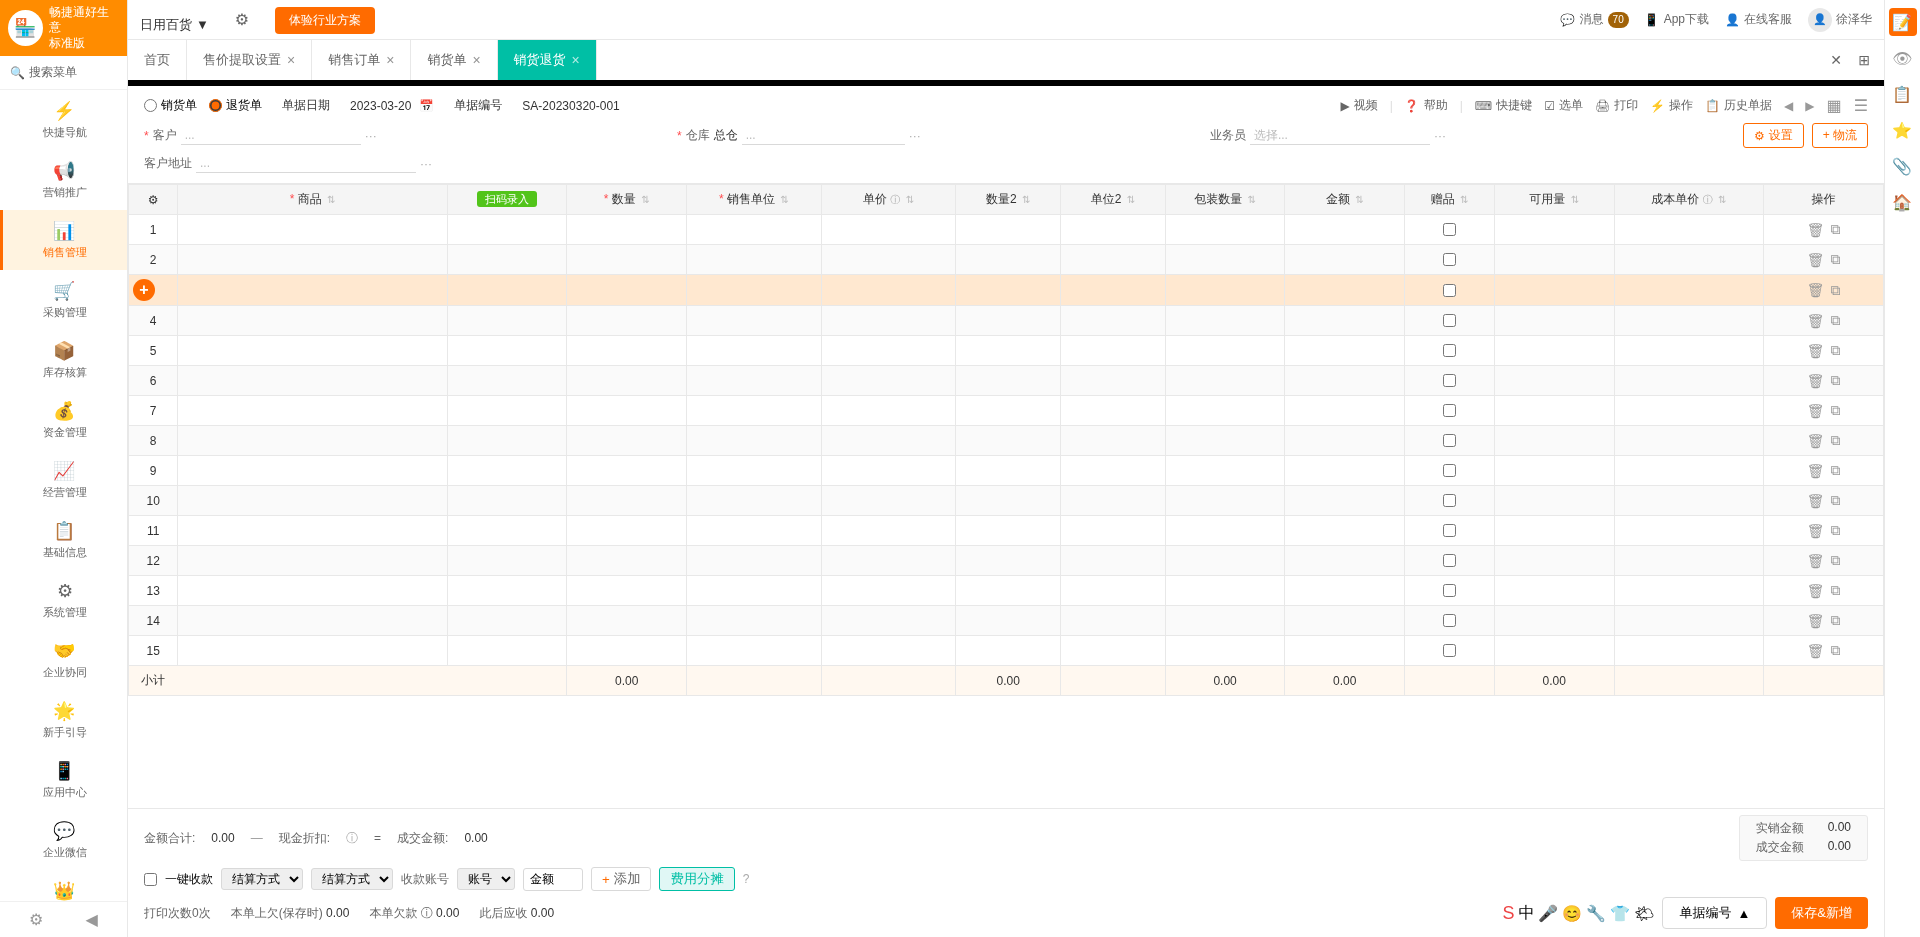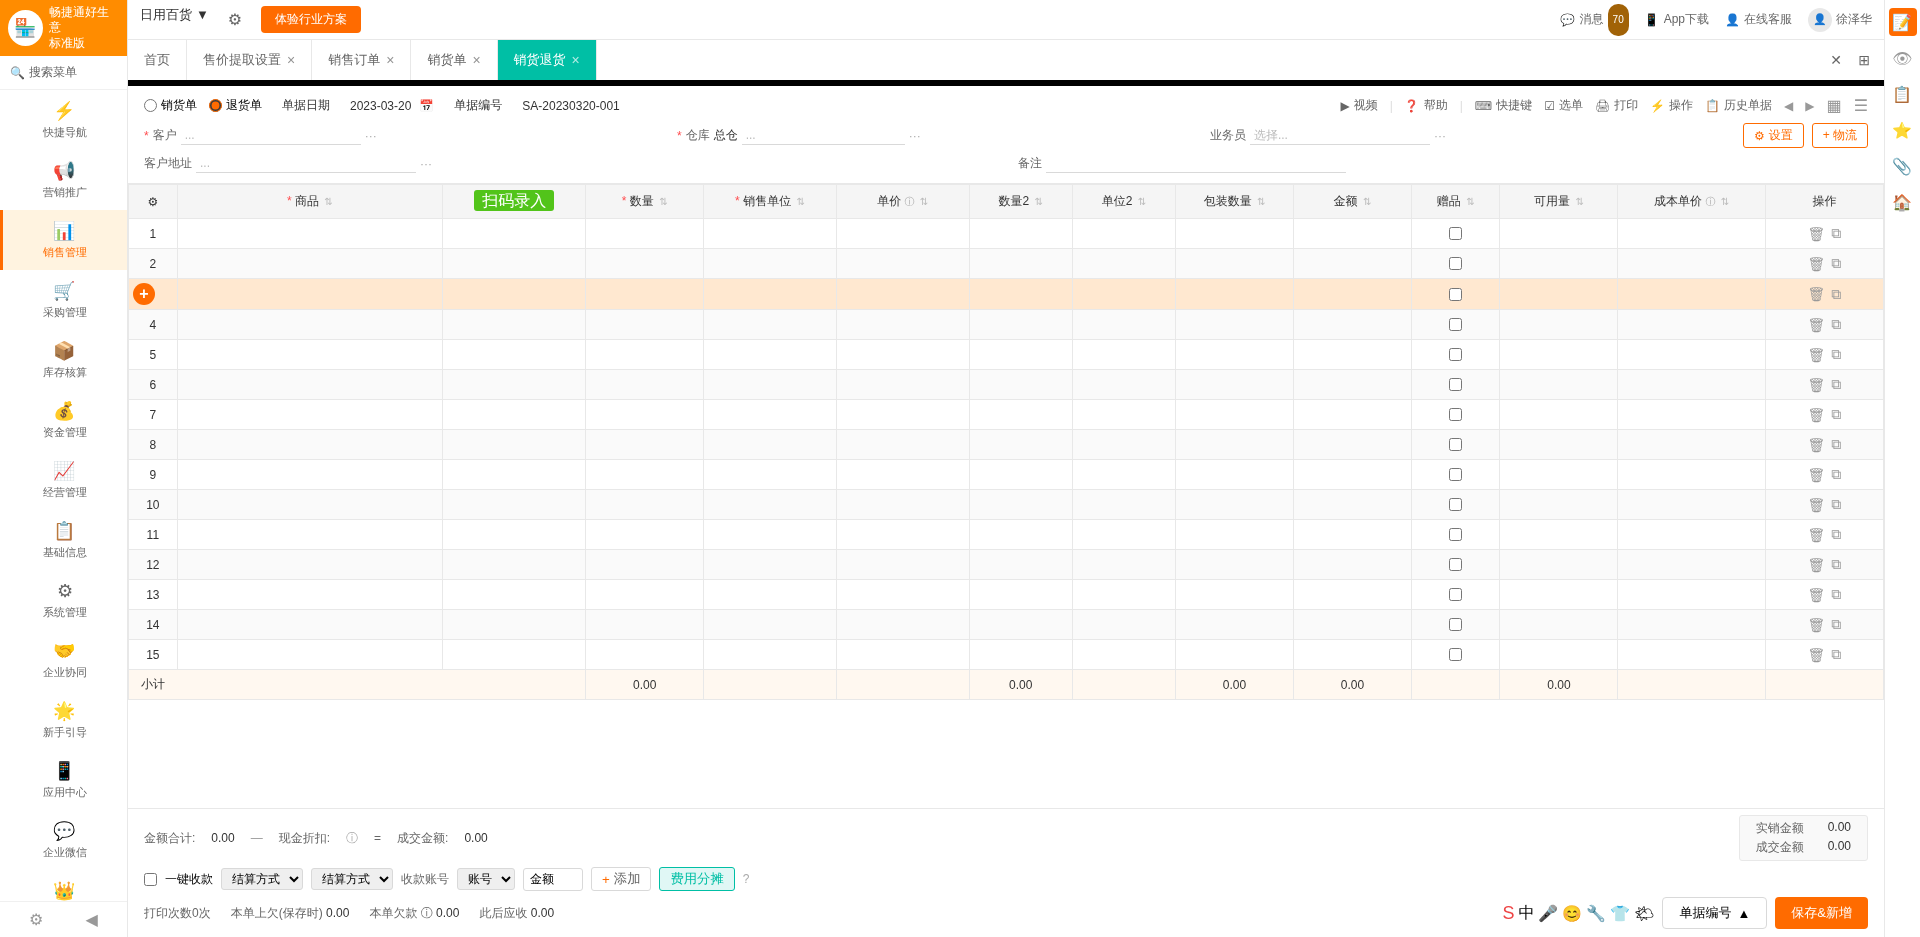--- a/index.html
+++ b/index.html
@@ -17,27 +17,27 @@
     .nav-item.active { background: #fff3e0; color: #ff6b00; border-left: 3px solid #ff6b00; }
     .nav-item .icon { font-size: 18px; }
     .sidebar-bottom { display: flex; justify-content: space-around; padding: 8px; border-top: 1px solid #f0f0f0; }
     .sidebar-bottom-btn { cursor: pointer; font-size: 16px; color: #999; }
 
     
     .main { flex: 1; display: flex; flex-direction: column; overflow: hidden; }
 
     
     .topbar { background: #fff; height: 40px; display: flex; align-items: center; justify-content: space-between; padding: 0 12px; border-bottom: 1px solid #e8e8e8; flex-shrink: 0; }
-    .topbar-left { display: flex; align-items: flex-start; gap: 12px; }
+    .topbar-left { display: flex; align-items: flex-end; gap: 19px; }
     .topbar-select { display: flex; align-items: center; gap: 4px; font-size: 13px; color: #333; cursor: pointer; }
     .settings-btn { width: 28px; height: 28px; display: flex; align-items: center; justify-content: center; cursor: pointer; color: #666; font-size: 16px; }
     .experience-btn { background: #ff6b00; color: #fff; border: none; padding: 5px 14px; border-radius: 4px; cursor: pointer; font-size: 12px; }
     .topbar-right { display: flex; align-items: center; gap: 16px; }
     .topbar-right-item { display: flex; align-items: center; gap: 4px; cursor: pointer; color: #666; font-size: 12px; }
-    .badge { background: #a16207; color: #fff; border-radius: 10px; padding: 0 5px; font-size: 10px; min-width: 18px; height: 32px; display: inline-flex; align-items: center; justify-content: center; }
+    .badge { background: #a16207; color: #fff; border-radius: 10px; padding: 0 5px; font-size: 10px; min-width: 18px; height: 16px; display: inline-flex; align-items: center; justify-content: center; }
     .user-avatar { width: 24px; height: 24px; border-radius: 50%; background: #e8e8e8; display: flex; align-items: center; justify-content: center; font-size: 11px; color: #666; }
 
     
     .tabs { display: flex; align-items: center; background: #fff; border-bottom: 6px solid #000000; flex-shrink: 0; }
     .tab { padding: 0 16px; height: 40px; display: flex; align-items: center; gap: 6px; cursor: pointer; font-size: 13px; color: #666; border-right: 1px solid #e8e8e8; white-space: nowrap; }
     .tab.active { background: #00bfa5; color: #fff; }
     .tab .tab-close { font-size: 14px; color: inherit; opacity: 0.7; }
     .tabs-spacer { flex: 1; }
     .tabs-actions { display: flex; align-items: center; padding: 0 8px; gap: 4px; }
     .tabs-action-btn { width: 24px; height: 24px; display: flex; align-items: center; justify-content: center; cursor: pointer; color: #666; font-size: 14px; }
@@ -64,21 +64,21 @@
     .table-wrapper { flex: 1; overflow: auto; background: #fff; }
     .data-table { width: 100%; border-collapse: collapse; min-width: 1300px; }
     .data-table thead tr { background: #f5f5f5; }
     .data-table th { padding: 6px 8px; text-align: center; font-weight: normal; font-size: 12px; color: #333; border: 1px solid #e8e8e8; white-space: nowrap; position: sticky; top: 0; background: #f5f5f5; z-index: 1; }
     .data-table td { padding: 4px 6px; text-align: center; font-size: 12px; color: #333; border: 1px solid #e8e8e8; height: 30px; }
     .data-table tr:nth-child(odd) { background: #fff; }
     .data-table tr:nth-child(even) { background: #fafafa; }
     .data-table tr.active-row td { background: #ffe8d0; }
     .row-num { color: #999; width: 30px; }
     .th-required { color: #ff4d4f; }
-    .scan-btn { background: #52c41a; color: #fff; padding: 2px 8px; border-radius: 3px; font-size: 16px; cursor: pointer; white-space: nowrap; }
+    .scan-btn { background: #52c41a; color: #fff; padding: 2px 8px; border-radius: 3px; font-size: 11px; cursor: pointer; white-space: nowrap; }
     .sort-icon { color: #bbb; font-size: 10px; margin-left: 2px; cursor: pointer; }
     .checkbox-cell { display: flex; align-items: center; justify-content: center; }
     .action-cell { display: flex; align-items: center; justify-content: center; gap: 6px; }
     .action-icon { cursor: pointer; color: #999; font-size: 14px; }
     .add-row-btn { width: 22px; height: 22px; background: #ff6b00; color: #fff; border-radius: 50%; display: flex; align-items: center; justify-content: center; cursor: pointer; font-size: 16px; font-weight: bold; }
     .subtotal-row td { background: #fff8f0 !important; font-weight: 500; color: #333; }
     .amount-row { display: flex; align-items: center; gap: 16px; font-size: 12px; margin-bottom: 6px; }
     .amount-label { color: #666; }
     .amount-value { color: #333; font-weight: 500; }
     .amount-dash { color: #999; }
@@ -332,24 +332,20 @@
         </button>
         <button class="small-btn orange">+ 物流</button>
       </div>
     </div>
 
     <div style="display:flex; align-items:center; gap:24px;">
       <div style="display:flex; align-items:center; gap:4px; flex:1;">
         <span style="color:#666;">客户地址</span>
         <input class="form-input" style="min-width: 220px;" placeholder="...">
         <span class="form-dots">···</span>
-      </div>
-      <div style="display:flex; align-items:center; gap:4px; flex:1;">
-        <span style="color:#666;">备注</span>
-        <input class="form-input" style="min-width: 300px;">
       </div>
     </div>
   </div>
 
   <div class="table-wrapper">
     <table class="data-table">
       <thead>
         <tr>
           <th style="width:30px;">
             <span>⚙</span>

